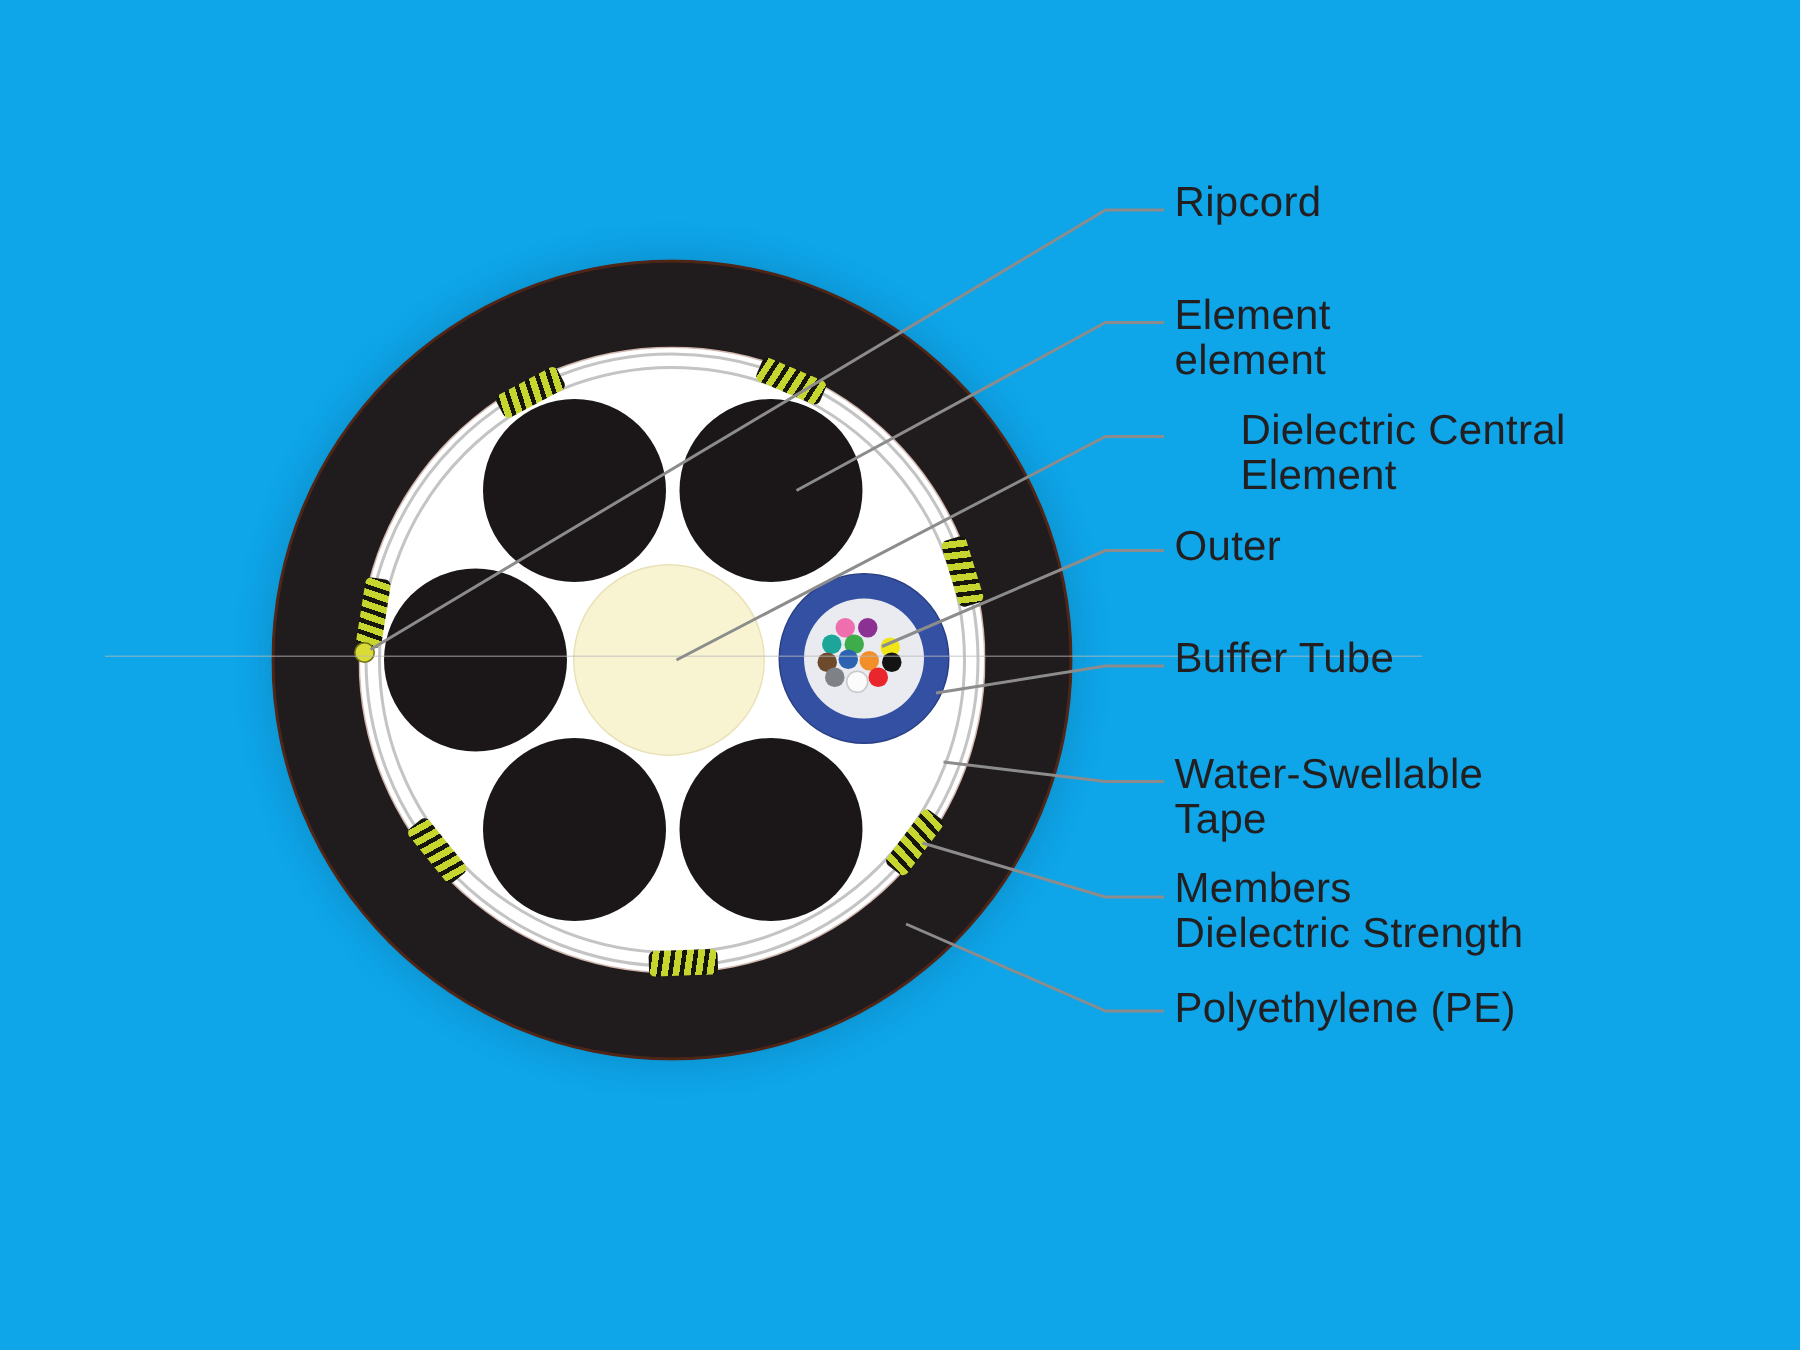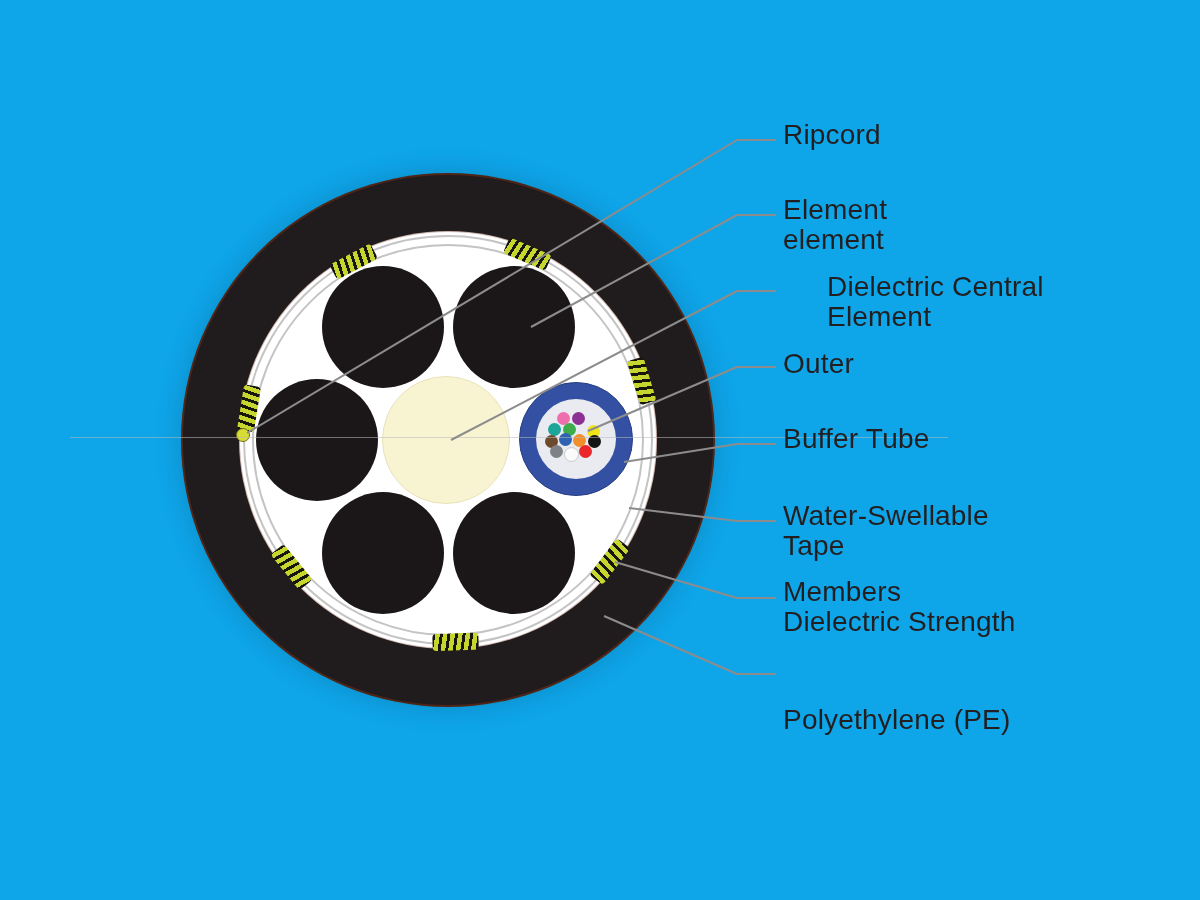--- a/index.html
+++ b/index.html
@@ -98,18 +98,18 @@
 
     </div>
     <div class="label" style="left: 783px; top: 501px; color: rgb(35, 31, 32);">
       <span>Water-Swellable</span>
       <span>Tape</span>
     </div>
     <div class="label" style="left: 783px; top: 577px; color: rgb(35, 31, 32);">
       <span>Members</span>
       <span>Dielectric Strength</span>
     </div>
-    <div class="label" style="left: 783px; top: 657px; color: rgb(35, 31, 32); margin-top: 48px;">
+    <div class="label" style="left: 783px; top: 657px; color: rgb(35, 31, 32);">
       <span>Polyethylene (PE)</span>
     </div>
   </div>
 
 </div>
 
 </body></html>

